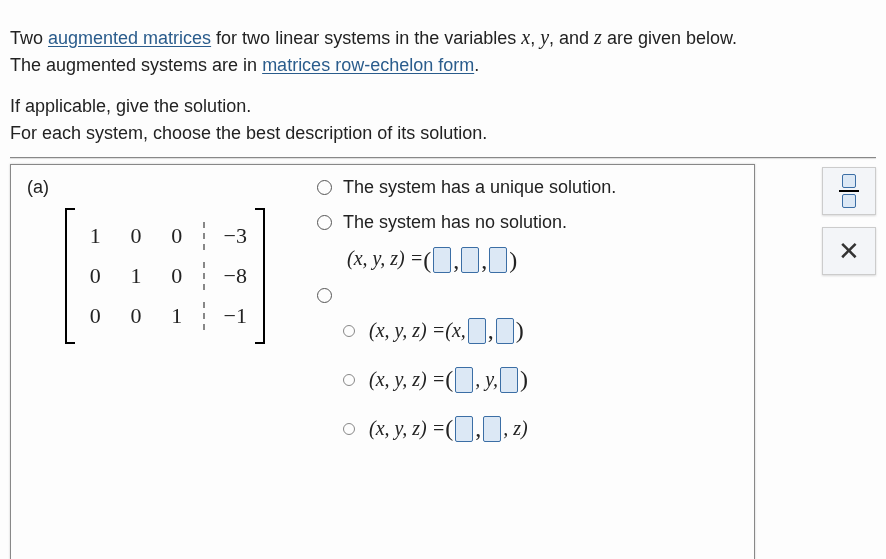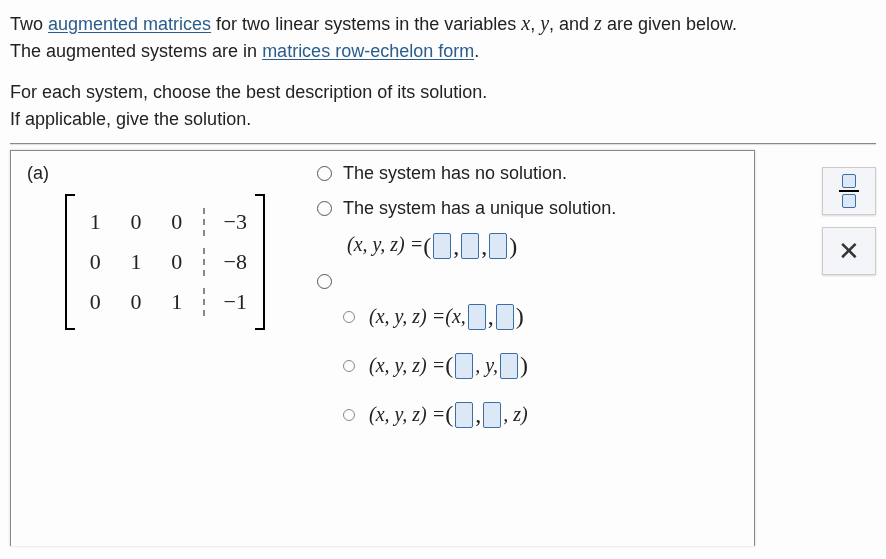--- a/index.html
+++ b/index.html
@@ -7,21 +7,21 @@
     margin: 0;
     font-family: Verdana, Geneva, sans-serif;
     font-size: 18px;
     color: #222;
     background: #fdfdfd;
     width: 886px;
     height: 559px;
     overflow: hidden;
     padding: 8px 10px;
   }
-  .intro { line-height: 1.5; }
+  .intro { line-height: 1.5; margin-top: 14px; }
   .underlink { color: #2a5c8c; text-decoration: underline; text-underline-offset: 2px; }
   .ital { font-style: italic; font-family: 'Times New Roman', serif; font-size: 20px; }
   .sep { height: 1px; background: #888; margin: 10px 0 6px; box-shadow: 0 1px 1px rgba(0,0,0,0.15);}
   .panel {
     border: 1px solid #888;
     border-bottom: none;
     width: 745px;
     height: 396px;
     margin-top: 6px;
     display: flex;
@@ -78,22 +78,22 @@
 </style>
 </head>
 <body>
 
 <div class="intro">
   <span>Two </span><span class="underlink">augmented matrices</span><span> for two linear systems in the variables </span><span class="ital">x</span><span>, </span><span class="ital">y</span><span>, and </span><span class="ital">z</span><span> are given below.</span><br>
   <span>The augmented systems are in </span><span class="underlink">matrices row-echelon form</span><span>.</span>
 </div>
 
 <div class="intro" style="margin-top:14px;">
+  <div>If applicable, give the solution.</div>
   <div>For each system, choose the best description of its solution.</div>
-  <div>If applicable, give the solution.</div>
 </div>
 
 <div class="sep"></div>
 
 <div class="panel">
   <div class="leftcol">
     <div class="part-label">(a)</div>
     <div class="matrix">
       <div class="mb left"></div>
       <div class="mrows">
@@ -119,25 +119,25 @@
           <div class="aug">−1</div>
         </div>
       </div>
       <div class="mb right"></div>
     </div>
   </div>
 
   <div class="rightcol">
     <div class="opt">
       <div class="radio"></div>
-      <span>The system has no solution.</span>
+      <span>The system has a unique solution.</span>
     </div>
     <div class="opt">
       <div class="radio"></div>
-      <span>The system has a unique solution.</span>
+      <span>The system has no solution.</span>
     </div>
     <div class="mathline">
       <span class="ital">(x, y, z) = </span>
       <span>(</span>
         <span class="box"></span>
         <span>, </span>
         <span class="box"></span>
         <span>, </span>
         <span class="box"></span>
         <span>)</span>

